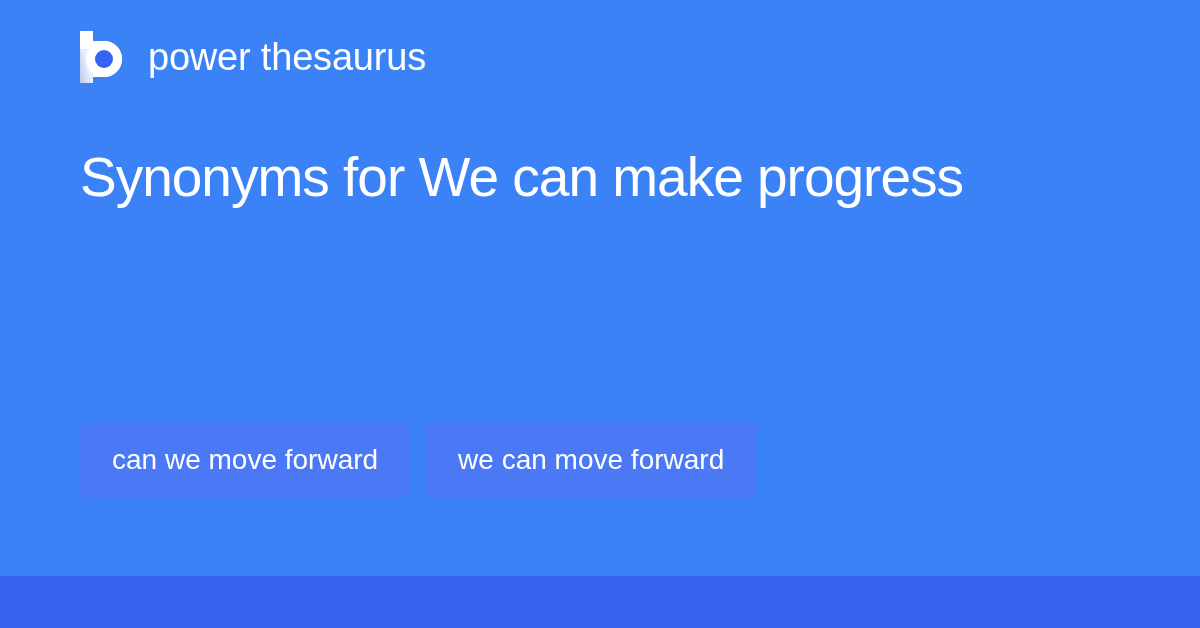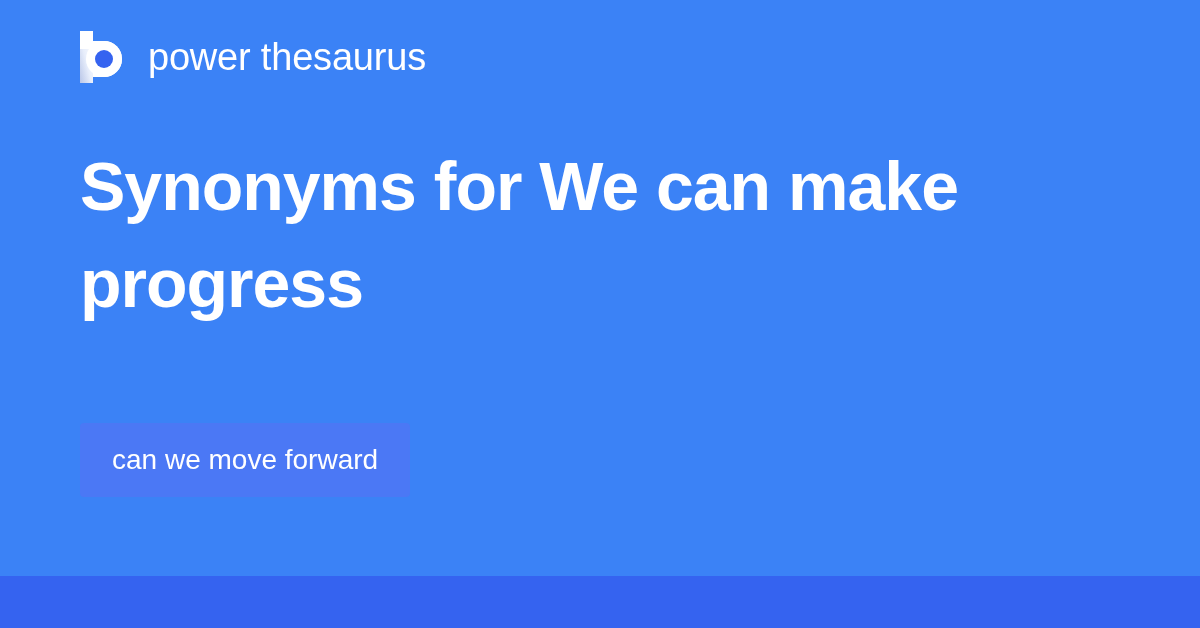--- a/index.html
+++ b/index.html
@@ -51,22 +51,22 @@
     color: #ffffff;
     white-space: nowrap;
   }
 
   
   .headline {
     position: absolute;
     left: 80px;
     top: 138px;
     width: 980px;
-    font-size: 68px;
-    font-weight: 700;
+    font-size: 55px;
+    font-weight: 400;
     line-height: 1.42;
     letter-spacing: -1px;
     color: #ffffff;
   }
 
   
   .chips {
     position: absolute;
     left: 80px;
     top: 423px;
@@ -116,15 +116,16 @@
 
       <rect x="0" y="0" width="13" height="18" fill="#ffffff"></rect>
     </svg>
     <div class="brand-name">power thesaurus</div>
   </div>
 
   <h1 class="headline">Synonyms for We can make progress</h1>
 
   <div class="chips">
     <div class="chip">can we move forward</div>
+    <div class="chip">we can move forward</div>
   </div>
 
 </div>
 
 </body></html>

